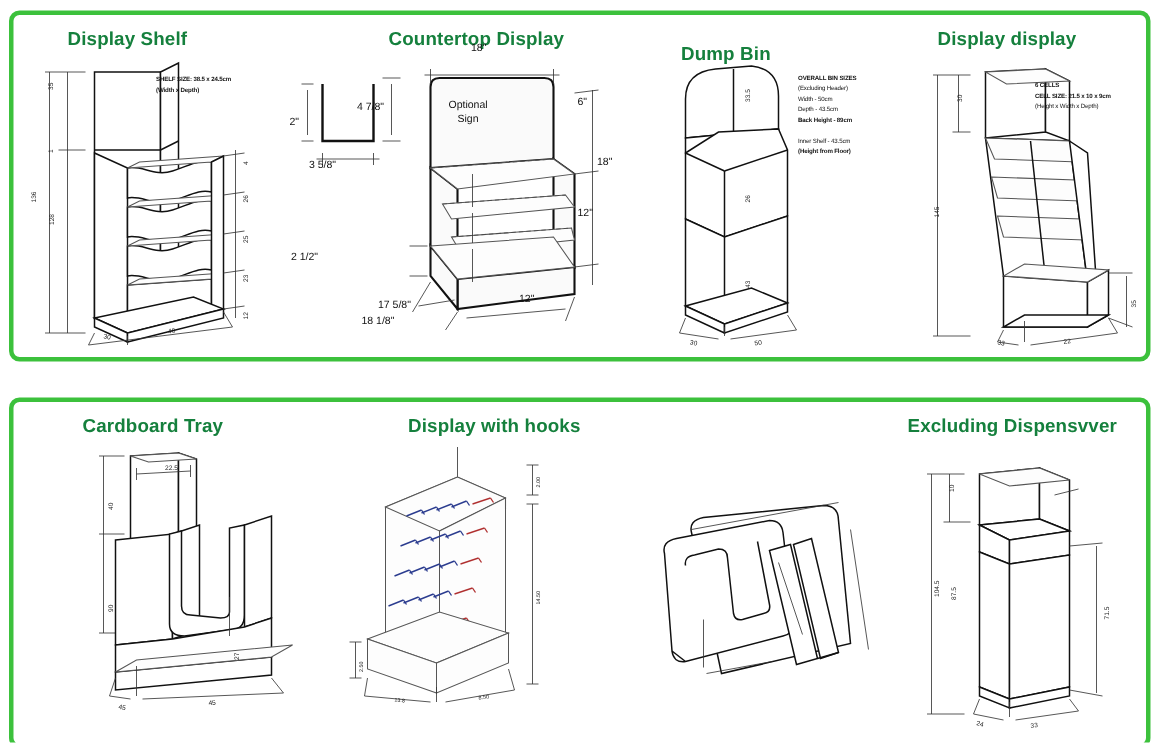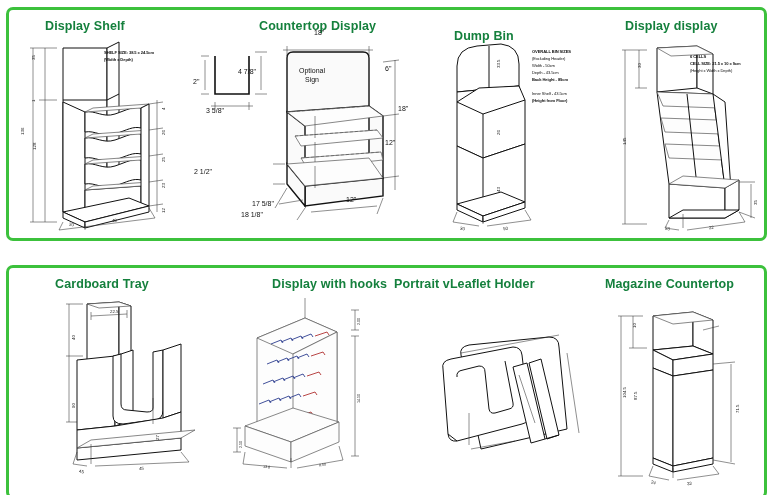--- a/index.html
+++ b/index.html
@@ -447,21 +447,20 @@
         <line class="thin" x1="70" y1="172" x2="116" y2="164"></line>
       </svg>
     </div>
 
     <div class="dim tiny rot" style="left:348px;top:57px;">2.00</div>
     <div class="dim tiny rot" style="left:348px;top:135px;">14.50</div>
     <div class="dim tiny rot" style="left:230px;top:180px;">2.50</div>
     <div class="dim tiny" style="left:254px;top:197px;transform:rotate(6deg);">13.8</div>
     <div class="dim tiny" style="left:310px;top:195px;transform:rotate(-9deg);">8.50</div>
 
-    <div class="title" style="left:385px;top:9px;">Portrait vLeaflet Holder</div>
 
     <div class="fig" style="left:400px;top:55px;">
       <svg width="190" height="145" viewBox="0 0 190 145">
 
         <path class="face" d="M52,32 q-2,-8 8,-10 L140,14 q10,0 10,10 L158,106 L72,126 Z"></path>
 
         <path class="face" d="M34,46 q-2,-8 8,-10 L104,24 q8,0 9,8 L120,92 q1,7 -7,9 L48,118 q-8,1 -9,-7 Z"></path>
 
         <path class="ln" d="M48,54 q-1,-6 6,-7 L70,43 q6,0 6,6 L80,86 q1,5 6,4 L100,86 q5,-1 4,-6 L96,38"></path>
 
@@ -472,21 +471,21 @@
         <line class="ln" x1="39" y1="111" x2="48" y2="118"></line>
 
         <line class="thin" x1="52" y1="30" x2="150" y2="12"></line>
         <line class="thin" x1="158" y1="30" x2="170" y2="110"></line>
         <line class="thin" x1="110" y1="52" x2="126" y2="100"></line>
         <line class="thin" x1="60" y1="90" x2="60" y2="122"></line>
         <line class="thin" x1="62" y1="126" x2="106" y2="118"></line>
       </svg>
     </div>
 
-    <div class="title" style="left:596px;top:9px;">Magazine Countertop</div>
+    <div class="title" style="left:596px;top:9px;">Excluding Dispensvver</div>
 
     <div class="fig" style="left:598px;top:28px;">
       <svg width="160" height="190" viewBox="0 0 160 190">
 
         <line class="thin" x1="14" y1="20" x2="14" y2="180"></line>
         <line class="thin" x1="26" y1="20" x2="26" y2="52"></line>
         <line class="thin" x1="11" y1="20" x2="36" y2="20"></line>
         <line class="thin" x1="11" y1="180" x2="36" y2="180"></line>
         <line class="thin" x1="22" y1="52" x2="40" y2="52"></line>
 

